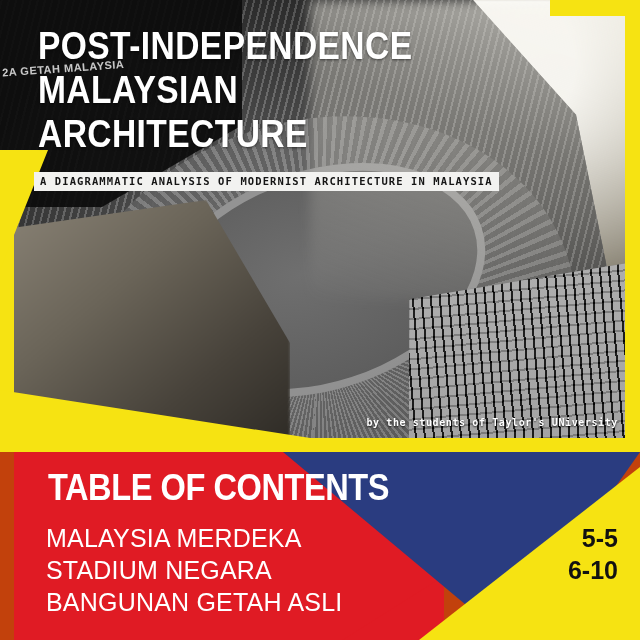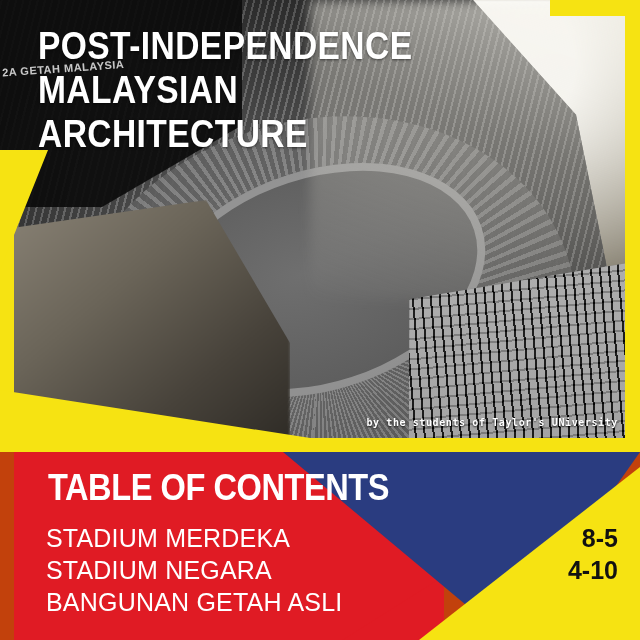--- a/index.html
+++ b/index.html
@@ -401,50 +401,53 @@
     <div class="frame-left-wedge"></div>
     <div class="frame-diag"></div>
     <div class="frame-bottom"></div>
 
     <div class="title-block">
       <span class="title-line">POST-INDEPENDENCE</span>
       <span class="title-line">MALAYSIAN</span>
       <span class="title-line">ARCHITECTURE</span>
     </div>
 
+    <div class="subtitle-strip">
+      <span>A DIAGRAMMATIC ANALYSIS OF MODERNIST ARCHITECTURE IN MALAYSIA</span>
+    </div>
 
     <div class="credit">
       <span>by the students of Taylor's UNiversity</span>
     </div>
   </div>
 
   <div class="toc">
 
     <div class="toc-red-base"></div>
     <div class="toc-red"></div>
     <div class="toc-blue-tri"></div>
     <div class="toc-yellow"></div>
 
     <div class="toc-heading">TABLE OF CONTENTS</div>
 
     <div class="toc-list">
       <div class="toc-row">
-        <span class="toc-row-label">STADIUM MERDEKA</span>
+        <span class="toc-row-label">MALAYSIA MERDEKA</span>
       </div>
       <div class="toc-row">
         <span class="toc-row-label">STADIUM NEGARA</span>
       </div>
       <div class="toc-row">
         <span class="toc-row-label">BANGUNAN GETAH ASLI</span>
       </div>
     </div>
 
     <div class="toc-pages">
       <div class="toc-page-row">
-        <span class="toc-page-num">8-5</span>
+        <span class="toc-page-num">5-5</span>
       </div>
       <div class="toc-page-row">
-        <span class="toc-page-num">4-10</span>
+        <span class="toc-page-num">6-10</span>
       </div>
     </div>
   </div>
 
 </div>
 
 </body></html>

